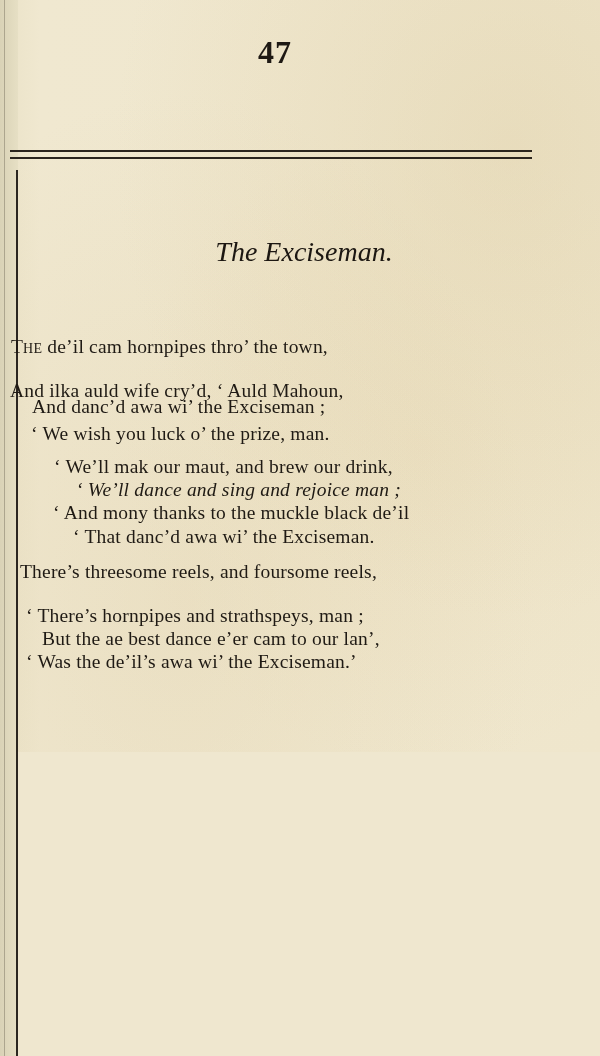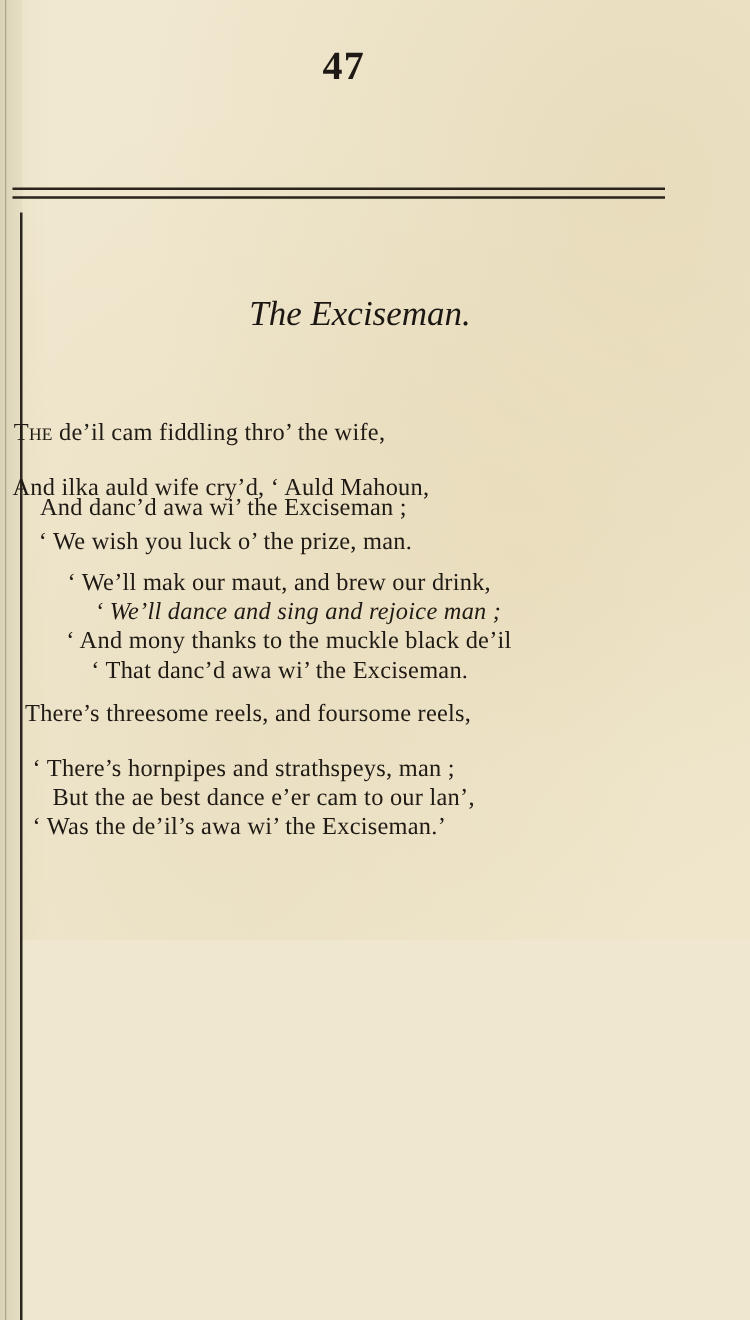--- a/index.html
+++ b/index.html
@@ -61,21 +61,21 @@
     }
     .rule.r1 { top: 150px; }
     .rule.r2 { top: 157px; height: 2px; }
     .title {
       position: absolute;
       left: 0; top: 236px;
       width: 540px;
       text-align: center;
       font-size: 28px;
       font-style: italic;
-      padding-left: 0;
+      padding-left: 16px;
       color: #1c1712;
     }
     .title span { margin-left: 36px; }
     .stanza { position: absolute; left: 0; }
     .line {
       position: absolute;
       white-space: nowrap;
       font-size: 19.5px;
       color: #1f1a14;
       letter-spacing: 0.2px;
@@ -93,21 +93,21 @@
   <div class="binding-line"></div>
 
   <div class="page-number">47</div>
 
   <div class="rule r1"></div>
   <div class="rule r2"></div>
 
   <div class="title"><span>The Exciseman.</span></div>
 
   <div class="stanza">
-    <div class="line" style="left:11px; top:336px;"><span class="smallcaps">The</span><span> de’il cam fiddling thro’ the wife,</span></div>
+    <div class="line" style="left:11px; top:336px;"><span class="smallcaps">The</span><span> de’il cam hornpipes thro’ the town,</span></div>
     <div class="line" style="left:32px; top:364px;margin-top:32px;">And danc’d awa wi’ the Exciseman ;</div>
     <div class="line" style="left:10px; top:380px;">And ilka auld wife cry’d, ‘ Auld Mahoun,</div>
     <div class="line" style="left:31px; top:423px;">‘ We wish you luck o’ the prize, man.</div>
   </div>
 
   <div class="stanza">
     <div class="line" style="left:54px; top:456px;">‘ We’ll mak our maut, and brew our drink,</div>
     <div class="line" style="left:76px; top:479px;font-style:italic;">‘ We’ll dance and sing and rejoice man ;</div>
     <div class="line" style="left:53px; top:502px;">‘ And mony thanks to the muckle black de’il</div>
     <div class="line" style="left:73px; top:526px;">‘ That danc’d awa wi’ the Exciseman.</div>

